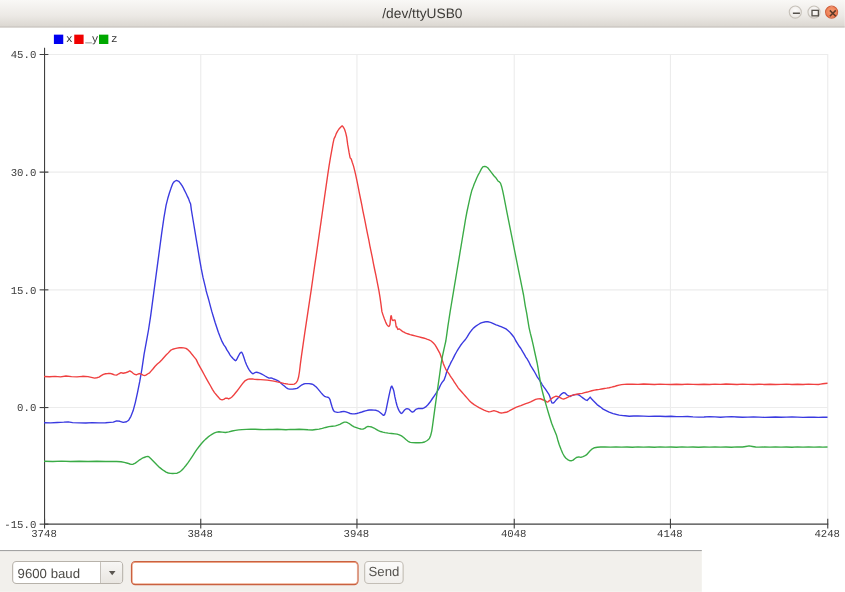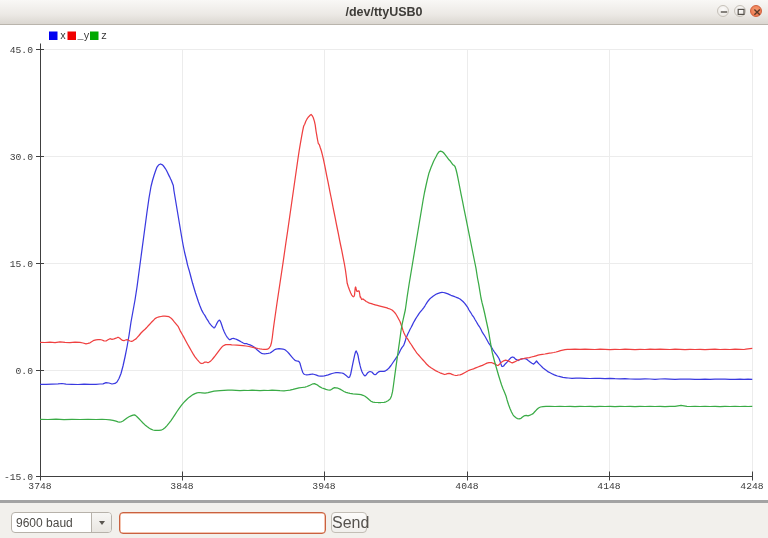--- a/index.html
+++ b/index.html
@@ -1,34 +1,34 @@
 <!DOCTYPE html>
 <html><head><meta charset="utf-8"><title>/dev/ttyUSB0</title>
 <style>
 *{margin:0;padding:0;box-sizing:border-box}
 body{width:768px;height:538px;font-family:"Liberation Sans",sans-serif;background:#fff;position:relative;overflow:hidden}
 .titlebar{position:absolute;left:0;top:0;width:768px;height:25px;background:linear-gradient(#f9f8f6,#ece9e5 60%,#dbd7d1);border-bottom:1px solid #b9b4ac}
-.title{position:absolute;left:0;right:0;top:5px;text-align:center;font-size:12.5px;font-weight:bold;color:#3e3c38}
+.title{position:absolute;left:0;right:0;top:5px;text-align:center;font-size:12.5px;font-weight:normal;color:#3e3c38}
 .wbtn{position:absolute;top:5px;width:12px;height:12px;border-radius:50%;border:1px solid #c6c1b9;background:radial-gradient(circle at 50% 35%,#fcfbfa,#e7e3de)}
 .wbtn svg{position:absolute;left:0;top:0}
 .btn-min{left:717px}
 .btn-max{left:733.5px}
 .btn-close{left:750px;background:radial-gradient(circle at 50% 40%,#f59d73,#ec6e44);border-color:#d0603c}
-.bottombar{position:absolute;left:0;top:500px;width:768px;height:38px;background:#f2f0ec;border-top:3px solid #a3a3a3}
+.bottombar{position:absolute;left:0;top:500px;width:638px;height:38px;background:#f2f0ec;border-top:1px solid #a3a3a3}
 .combo{position:absolute;top:9px;height:21px;border:1px solid #b7b2aa;border-radius:4px;background:#fff;display:flex;align-items:center}
 .combo .txt{padding:0 3px 0 4px;font-size:12px;color:#4c4a46;white-space:nowrap}
 .combo .arr{height:100%;border-left:1px solid #b7b2aa;background:linear-gradient(#f7f6f4,#e9e6e1);display:flex;align-items:center;justify-content:center;border-radius:0 3px 3px 0}
 .baud{left:11px;width:101px}
 .baud .txt{flex:1}
 .baud .arr{width:20px}
 .lineend{left:649px;width:114px}
 .lineend .txt{flex:1;font-size:12.5px}
 .lineend .arr{width:21px}
 .input{position:absolute;left:119px;top:9px;width:207px;height:21.5px;border:1.5px solid #c96140;border-radius:4px;background:#fff;box-shadow:inset 0 0 0 0.5px #e8875f}
-.send{position:absolute;left:331px;top:9px;width:36px;height:21px;border:1px solid #c3beb6;border-radius:4px;background:linear-gradient(#fcfbfa,#f1efec);font-size:16px;color:#55524e;text-align:right;line-height:19px}
+.send{position:absolute;left:331px;top:9px;width:36px;height:21px;border:1px solid #c3beb6;border-radius:4px;background:linear-gradient(#fcfbfa,#f1efec);font-size:12px;color:#55524e;text-align:center;line-height:19px}
 .tri{width:0;height:0;border-left:3.2px solid transparent;border-right:3.2px solid transparent;border-top:4.2px solid #5a5650}
 </style></head>
 <body>
 <div class="titlebar">
  <div class="title">/dev/ttyUSB0</div>
  <div class="wbtn btn-min">
       <svg width="12" height="12">
         <line x1="2.8" y1="6" x2="9.2" y2="6" stroke="#55514b" stroke-width="1.4"></line>
       </svg>
     </div>

